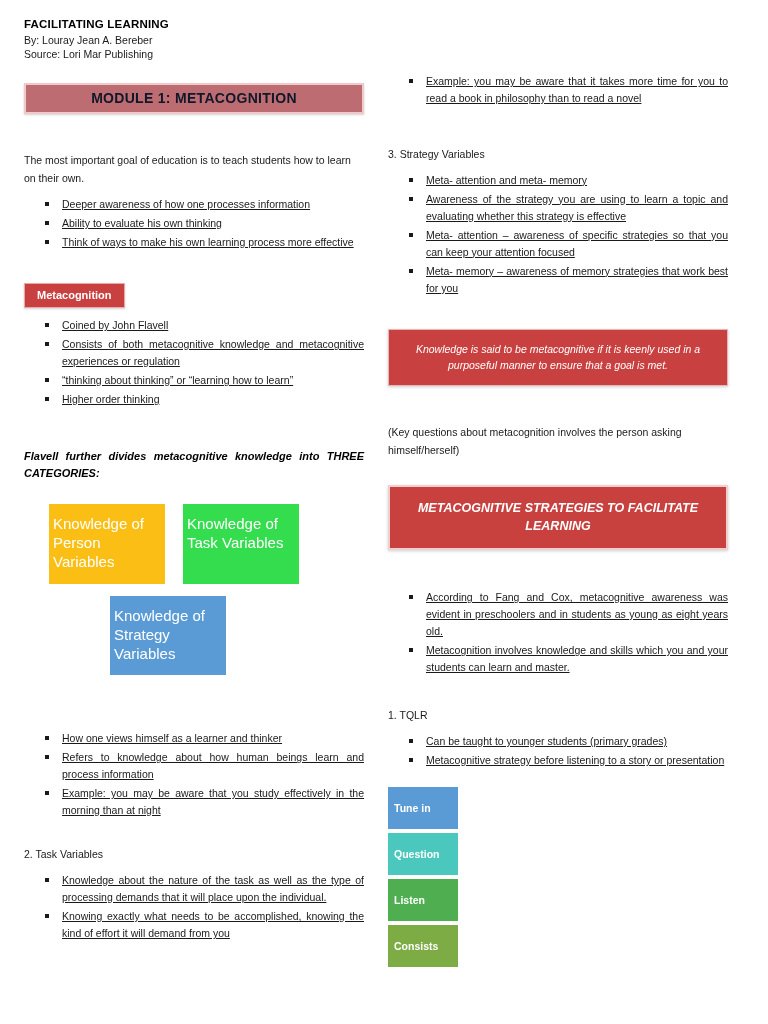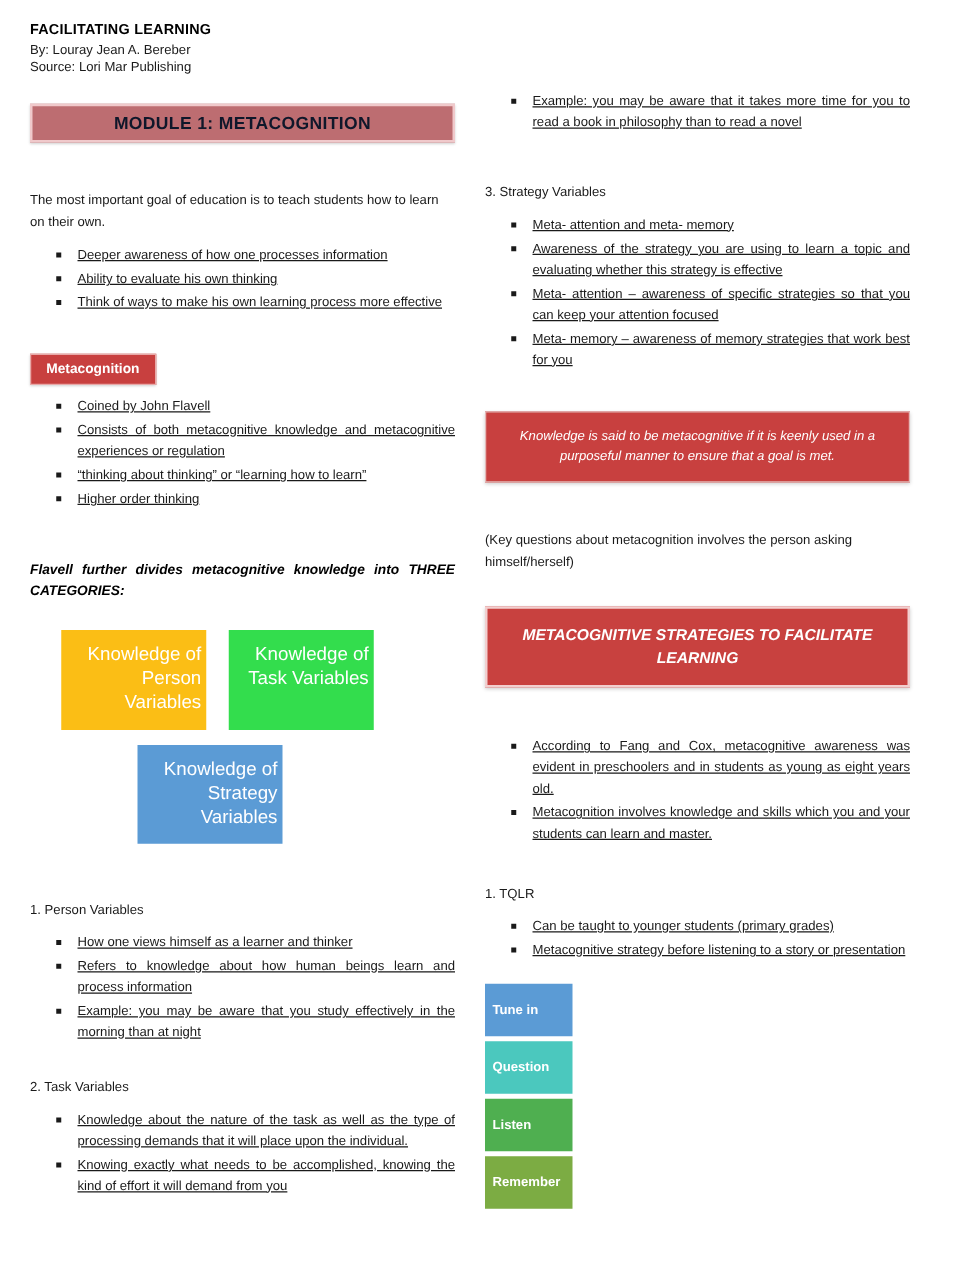--- a/index.html
+++ b/index.html
@@ -144,21 +144,21 @@
     display: flex;
     gap: 18px;
     margin: 22px 0 0 25px;
   }
   .cat-box {
     width: 116px;
     box-sizing: border-box;
     color: #ffffff;
     font-size: 15px;
     line-height: 1.28;
-    text-align: right;
+    text-align: left;
     padding: 10px 4px 12px 4px;
   }
   .cat-row-2 {
     display: flex;
     margin: 12px 0 0 86px;
   }
 
   
   .tqlr-list {
     margin: 18px 0 0 0;
@@ -216,21 +216,20 @@
 
     <div class="cat-row">
       <div class="cat-box" style="background:#fbbe15;">Knowledge of Person Variables</div>
       <div class="cat-box" style="background:#33dd4d;">Knowledge of Task Variables</div>
     </div>
     <div class="cat-row-2">
       <div class="cat-box" style="background:#5b9bd5;">Knowledge of Strategy Variables</div>
     </div>
 
     <div class="sp-46"></div>
-    <p class="section-head">1. Person Variables</p>
     <ul class="bullets">
       <li>How one views himself as a learner and thinker</li>
       <li>Refers to knowledge about how human beings learn and process information</li>
       <li>Example: you may be aware that you study effectively in the morning than at night</li>
     </ul>
 
     <div class="sp-26"></div>
     <p class="section-head">2. Task Variables</p>
     <ul class="bullets">
       <li>Knowledge about the nature of the task as well as the type of processing demands that it will place upon the individual.</li>
@@ -274,17 +273,17 @@
     <p class="section-head">1. TQLR</p>
     <ul class="bullets tight">
       <li>Can be taught to younger students (primary grades)</li>
       <li>Metacognitive strategy before listening to a story or presentation</li>
     </ul>
 
     <div class="tqlr-list">
       <div class="tqlr-box" style="background:#5b9bd5;">Tune in</div>
       <div class="tqlr-box" style="background:#4bc8be;">Question</div>
       <div class="tqlr-box" style="background:#4faf50;">Listen</div>
-      <div class="tqlr-box" style="background:#7cac43;">Remember</div>
+      <div class="tqlr-box" style="background:#7cac43;">Consists</div>
     </div>
 
   </div>
 </div>
 
 </body></html>

